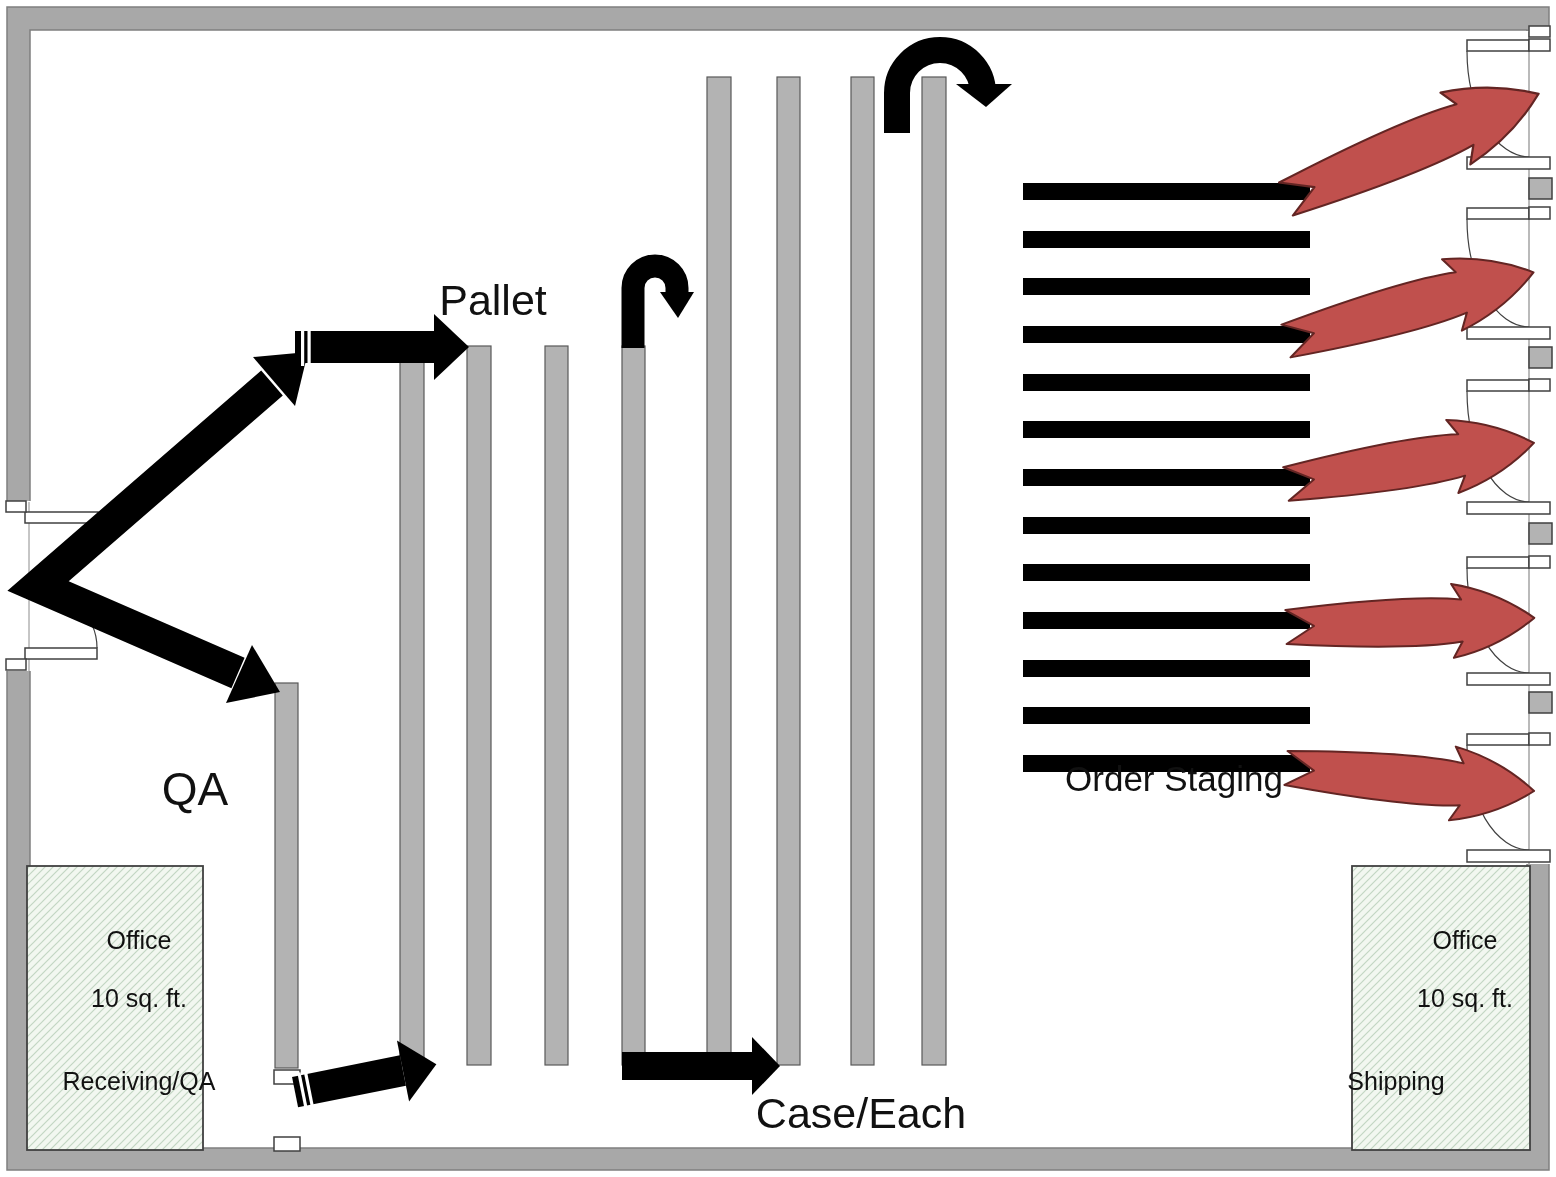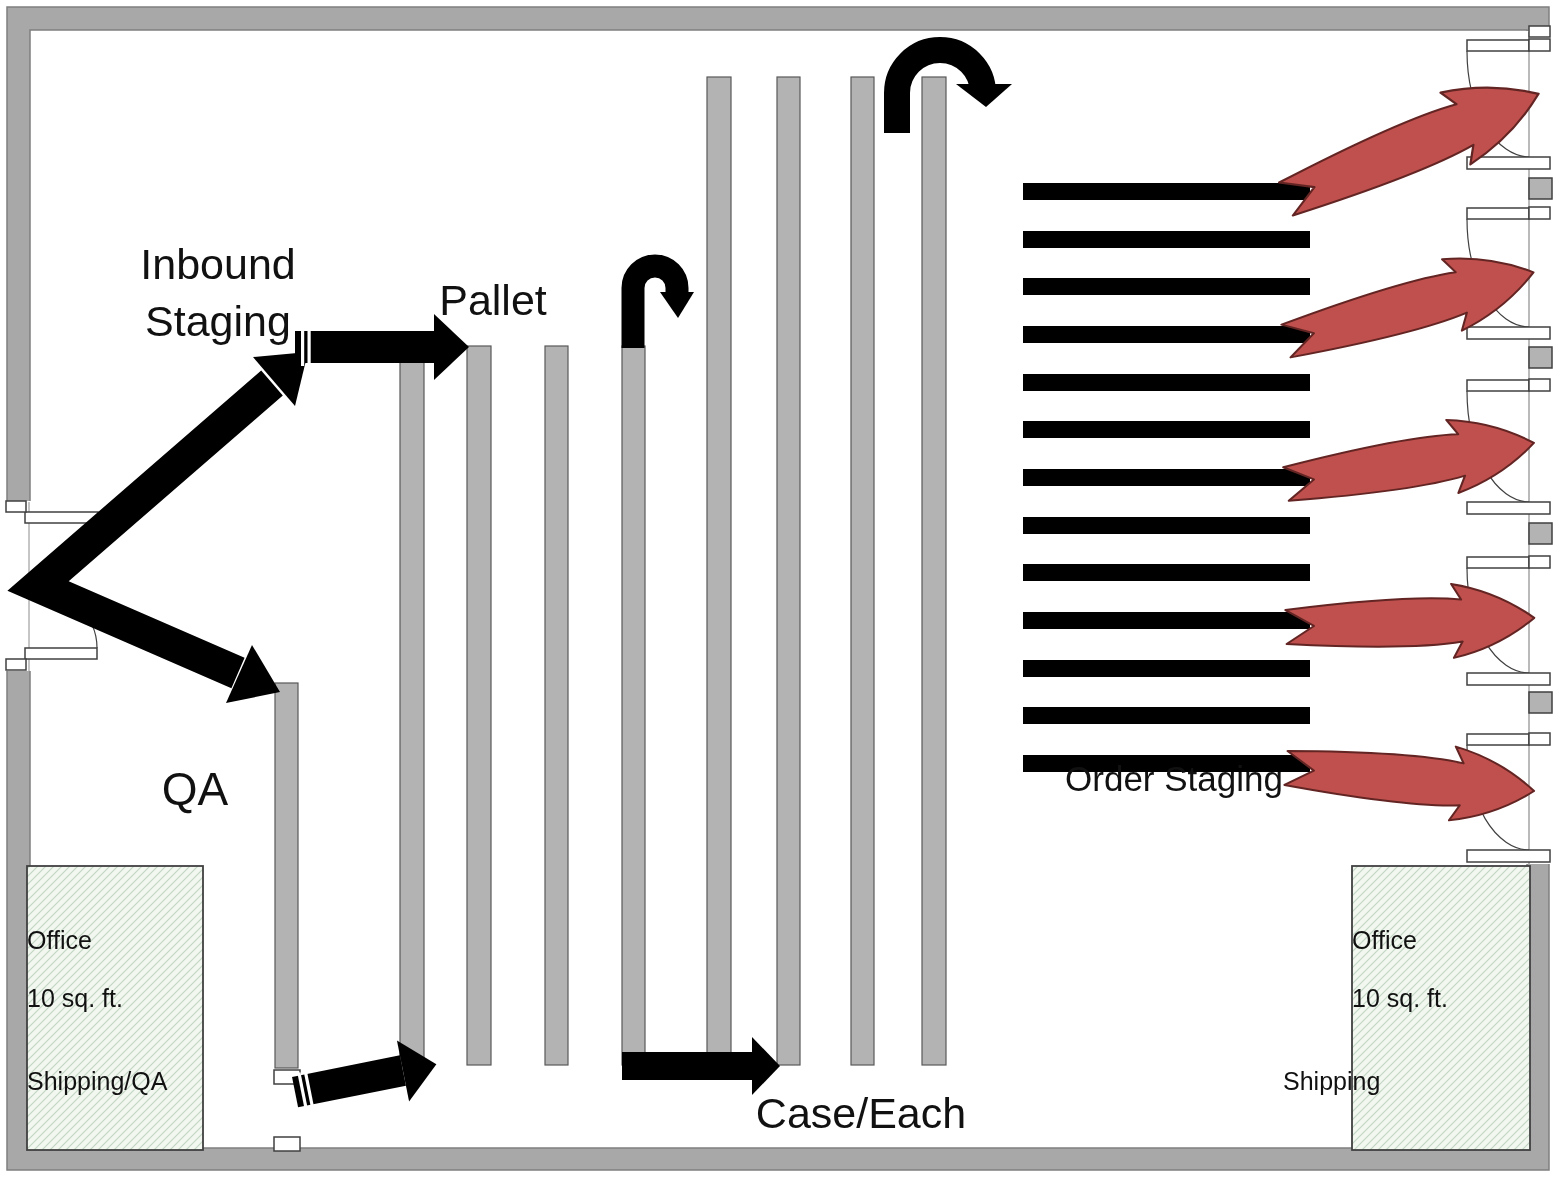--- a/index.html
+++ b/index.html
@@ -1,21 +1,21 @@
 <!DOCTYPE html>
 <html><head>
 <meta charset="utf-8">
 <style>
   html,body{margin:0;padding:0;background:#fff;}
   .canvas{position:relative;width:1556px;height:1177px;background:#ffffff;overflow:hidden;
           font-family:"Liberation Sans", sans-serif;}
   .plan-svg{position:absolute;left:0;top:0;}
   .lbl{position:absolute;color:#111;text-align:center;line-height:1.32;white-space:pre-line;}
   .lbl-big{font-size:43px;}
-  .office-lbl{position:absolute;color:#111;font-size:25px;}
+  .office-lbl{position:absolute;color:#111;text-align:center;font-size:25px;padding-left:24px;}
 </style>
 </head>
 <body>
 
 <div class="canvas">
 
 <svg class="plan-svg" width="1556" height="1177" viewBox="0 0 1556 1177">
 
   <defs>
     <pattern id="hatch" patternUnits="userSpaceOnUse" width="8" height="8">
@@ -169,31 +169,30 @@
 
   <g>
     <use href="#redArrow" transform="translate(1286,199) rotate(-22.6) scale(1.14,1.05)"></use>
     <use href="#redArrow" transform="translate(1286,341) rotate(-15.5) scale(1.07,1.0)"></use>
     <use href="#redArrow" transform="translate(1286,484) rotate(-9.4) scale(1.047,1.0)"></use>
     <use href="#redArrow" transform="translate(1286,627) rotate(-2.1) scale(1.035,1.0)"></use>
     <use href="#redArrow" transform="translate(1286,768) rotate(5.3) scale(1.038,1.0)"></use>
   </g>
 </svg>
 
-<div class="lbl lbl-big" style="left:112px;top:236px;width:212px;">Inbound Staging</div>
 
 <div class="lbl lbl-big" style="left:393px;top:272px;width:200px;text-align:center;">Pallet</div>
 
 <div class="lbl" style="left:95px;top:759px;width:200px;font-size:46px;">QA</div>
 
 <div class="lbl lbl-big" style="left:710px;top:1085px;width:302px;">Case/Each</div>
 
 <div class="lbl" style="left:1023px;top:756px;width:302px;font-size:35px;">Order Staging</div>
 
 <div class="office-lbl" style="left:27px;top:926px;width:176px;">Office</div>
 <div class="office-lbl" style="left:27px;top:984px;width:176px;">10 sq. ft.</div>
-<div class="office-lbl" style="left:27px;top:1067px;width:176px;">Shipping/QA</div>
+<div class="office-lbl" style="left:27px;top:1067px;width:176px;">Receiving/QA</div>
 
 <div class="office-lbl" style="left:1352px;top:926px;width:178px;">Office</div>
 <div class="office-lbl" style="left:1352px;top:984px;width:178px;">10 sq. ft.</div>
 <div class="office-lbl" style="left:1283px;top:1067px;width:178px;">Shipping</div>
 
 </div>
 
 </body></html>

